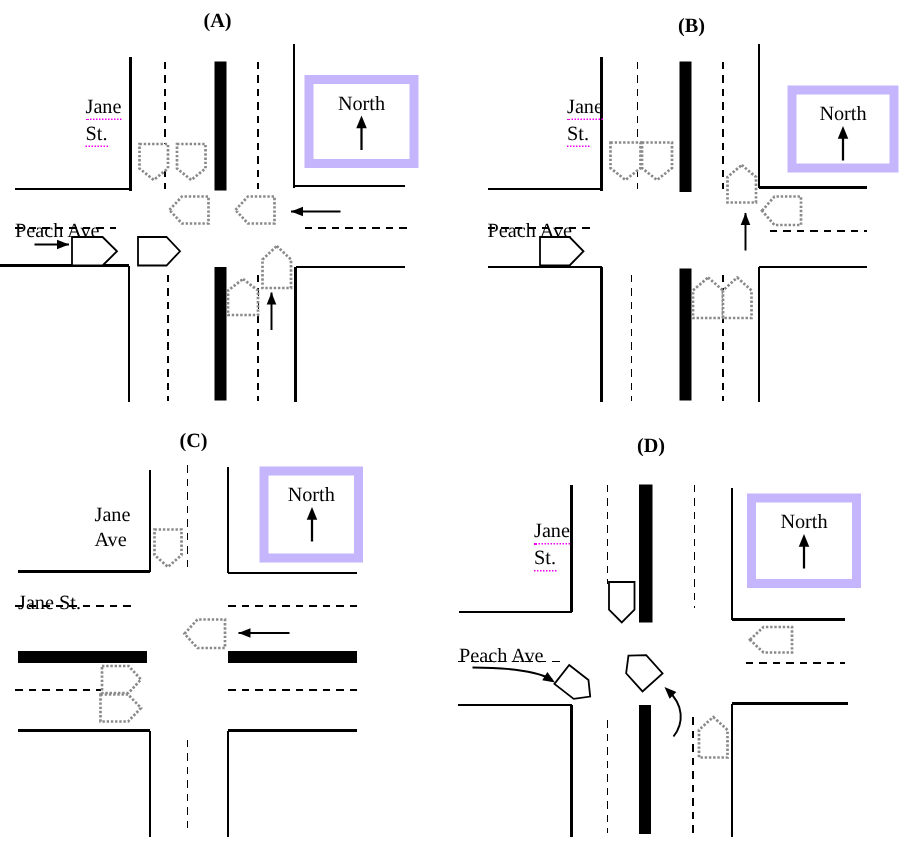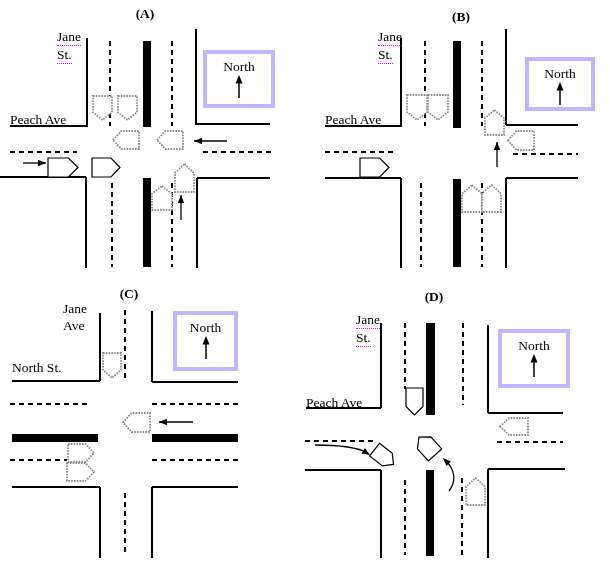--- a/index.html
+++ b/index.html
@@ -1,24 +1,24 @@
 <!DOCTYPE html>
 <html><head>
 <meta charset="utf-8">
 <style>
   html,body{margin:0;padding:0;background:#fff;}
   #figure{position:relative;width:610px;height:566px;background:#fff;overflow:hidden;
           font-family:"Liberation Serif", serif;color:#000;}
   .panel{position:absolute;width:305px;height:283px;}
   .panel svg.diagram{position:absolute;left:0;top:0;z-index:0;}
   .title{position:absolute;transform:translateX(-50%);font-weight:bold;font-size:13.5px;z-index:2;white-space:nowrap;}
-  .street-label{position:absolute;font-size:13.5px;line-height:17px;z-index:2;white-space:nowrap;}
+  .street-label{position:absolute;font-size:13.5px;line-height:17px;z-index:2;white-space:nowrap;margin-top:34px;}
   .street-label span{display:block;width:-moz-fit-content;width:fit-content;}
   .street-label.squiggle span{border-bottom:1px dotted #f000f0;padding-bottom:0px;}
-  .north-box{position:absolute;border:4px solid #c4b5fd;background:#fff;z-index:2;
+  .north-box{position:absolute;border:6px solid #c4b5fd;background:#fff;z-index:2;
              display:flex;flex-direction:column;align-items:center;}
   .north-text{font-size:13.5px;line-height:15px;margin-top:5px;}
   .north-arrow{margin-top:1px;}
 </style>
 </head>
 <body>
 
 <div id="figure">
 
   <div class="panel" style="left: 0px; top: 0px;">
@@ -116,21 +116,21 @@
       </svg>
     </div>
 
   <div class="panel" style="left: 0px; top: 283px;">
     <div class="title" style="left: 129px; top: 3px;">(C)</div>
     <div class="street-label two-line" style="left: 63px; top: 17px;">
       <span>Jane</span>
       <span>Ave</span>
     </div>
     <div class="street-label" style="left: 12px; top: 76px;">
-      <span>North St.</span>
+      <span>Jane St.</span>
     </div>
     <div class="north-box" style="left: 173px; top: 28px; width: 57px; height: 52px;">
       <span class="north-text">North</span>
       <svg class="north-arrow" width="14" height="24" viewBox="0 0 14 24">
           <line x1="7" y1="23" x2="7" y2="6" stroke="#000" stroke-width="1.5"></line>
           <polygon points="7,0 3.5,8.5 10.5,8.5" fill="#000"></polygon>
         </svg>
     </div>
   <svg width="305" height="283" class="diagram">
         <line x1="12" y1="98" x2="100" y2="98" stroke="#000000" stroke-width="1.8" shape-rendering="crispEdges"></line>

